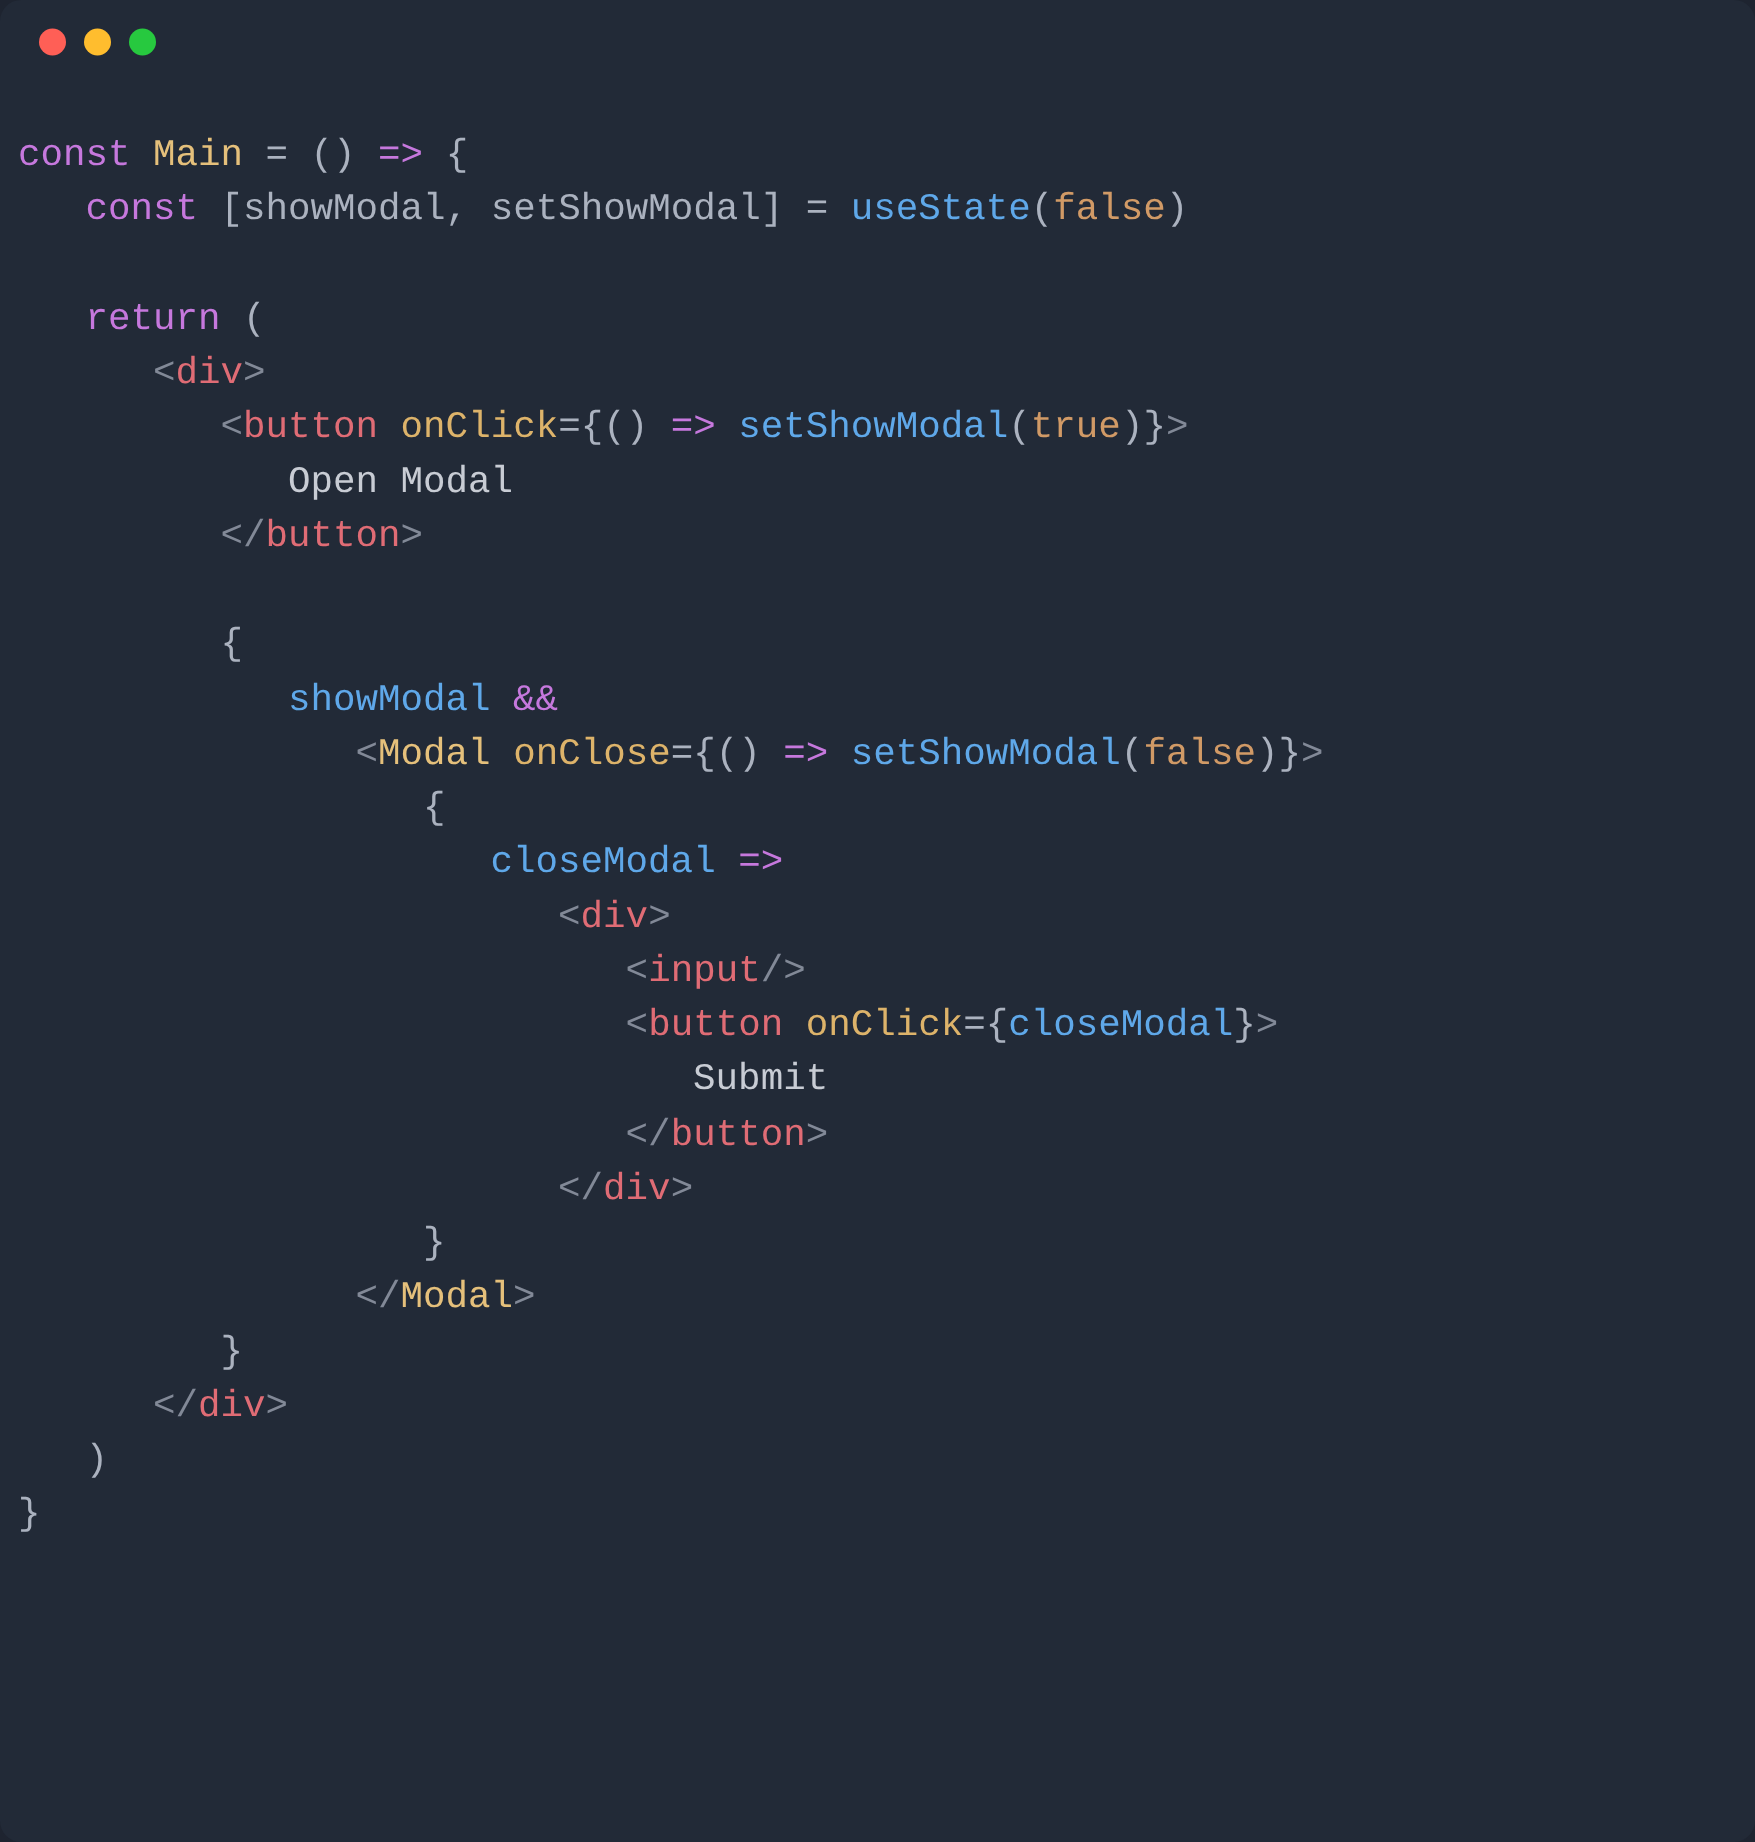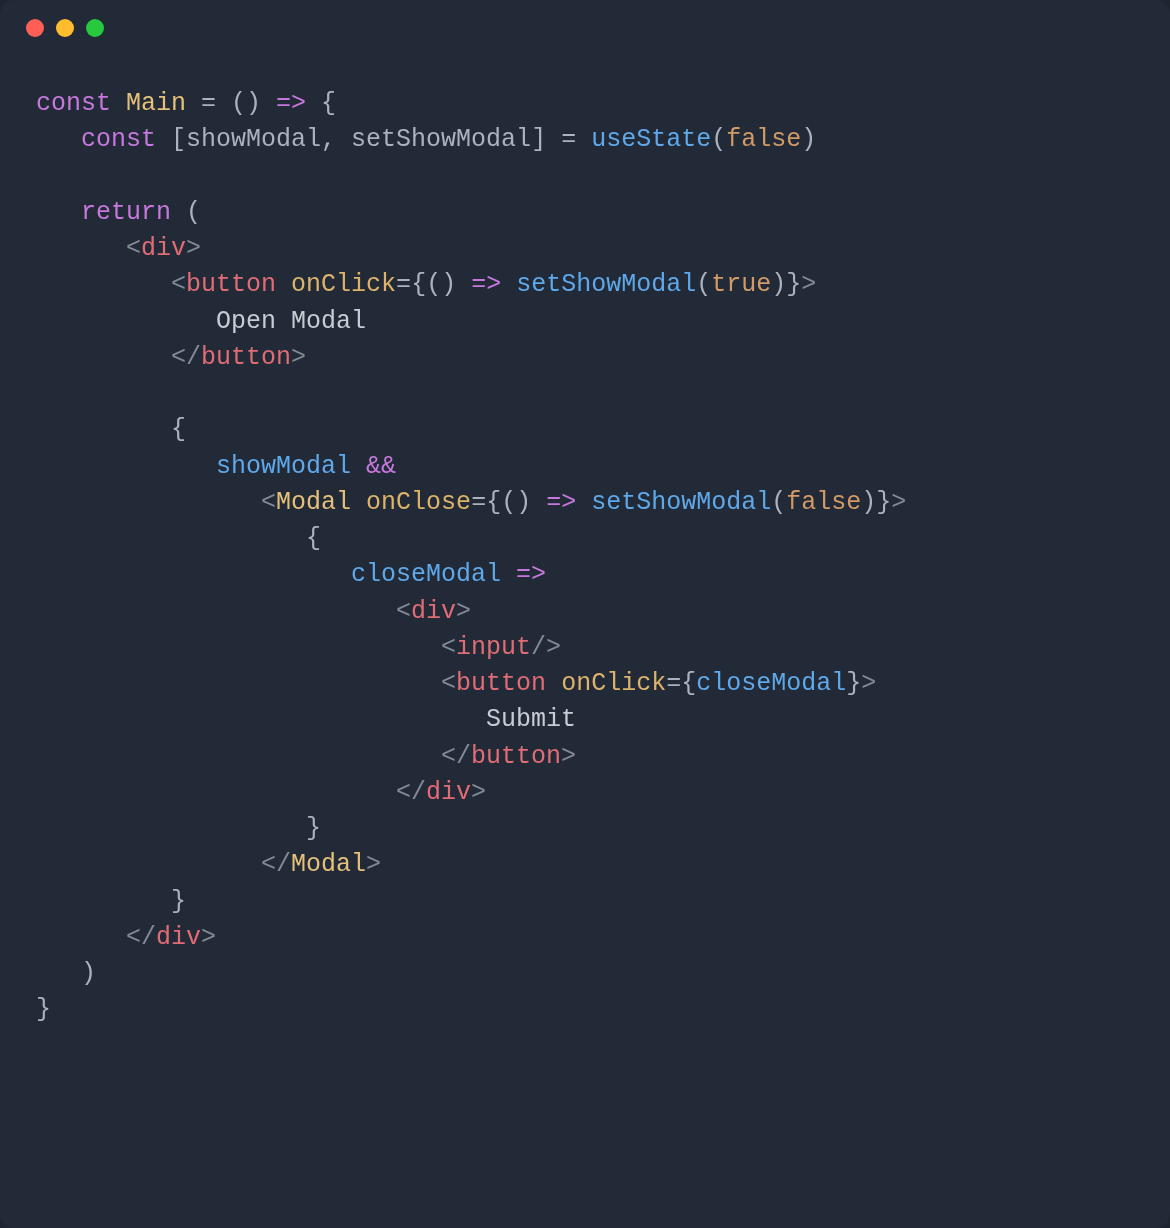--- a/index.html
+++ b/index.html
@@ -27,21 +27,21 @@
   .dot {
     width: 18px;
     height: 18px;
     border-radius: 50%;
   }
   .dot.red    { background: #ff5f56; }
   .dot.yellow { background: #ffbd2e; }
   .dot.green  { background: #27c93f; }
 
   pre.code {
-    padding: 30px 24px 0 36px;
+    padding: 30px 24px 0 12px;
     font-size: 25px;
     line-height: 1.45;
     color: #c7ccd4;
     font-family: inherit;
     white-space: pre;
   }
 
   .kw     { color: #c678dd; }  
   .fn     { color: #5fa8e9; }  
   .id     { color: #e5c07b; }  

